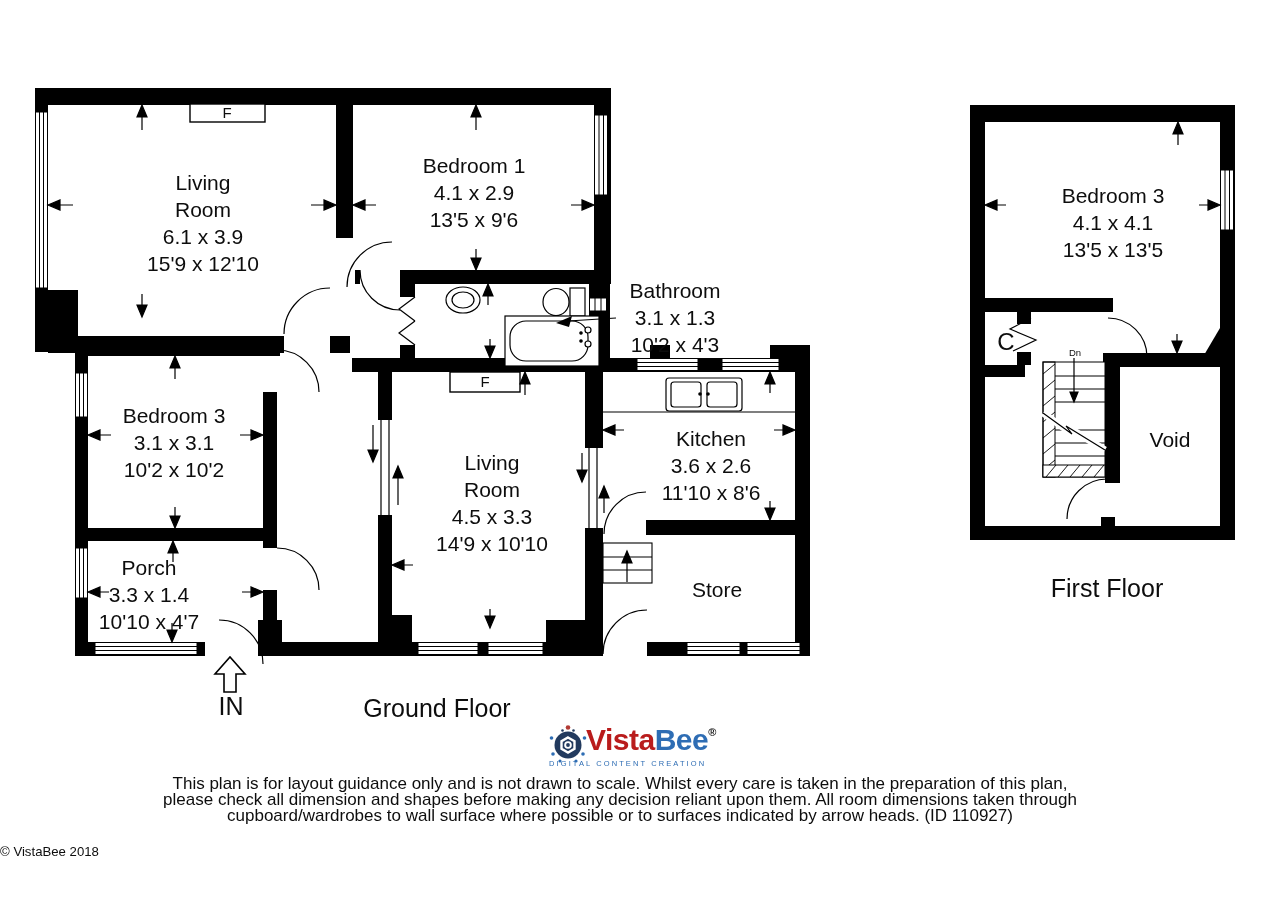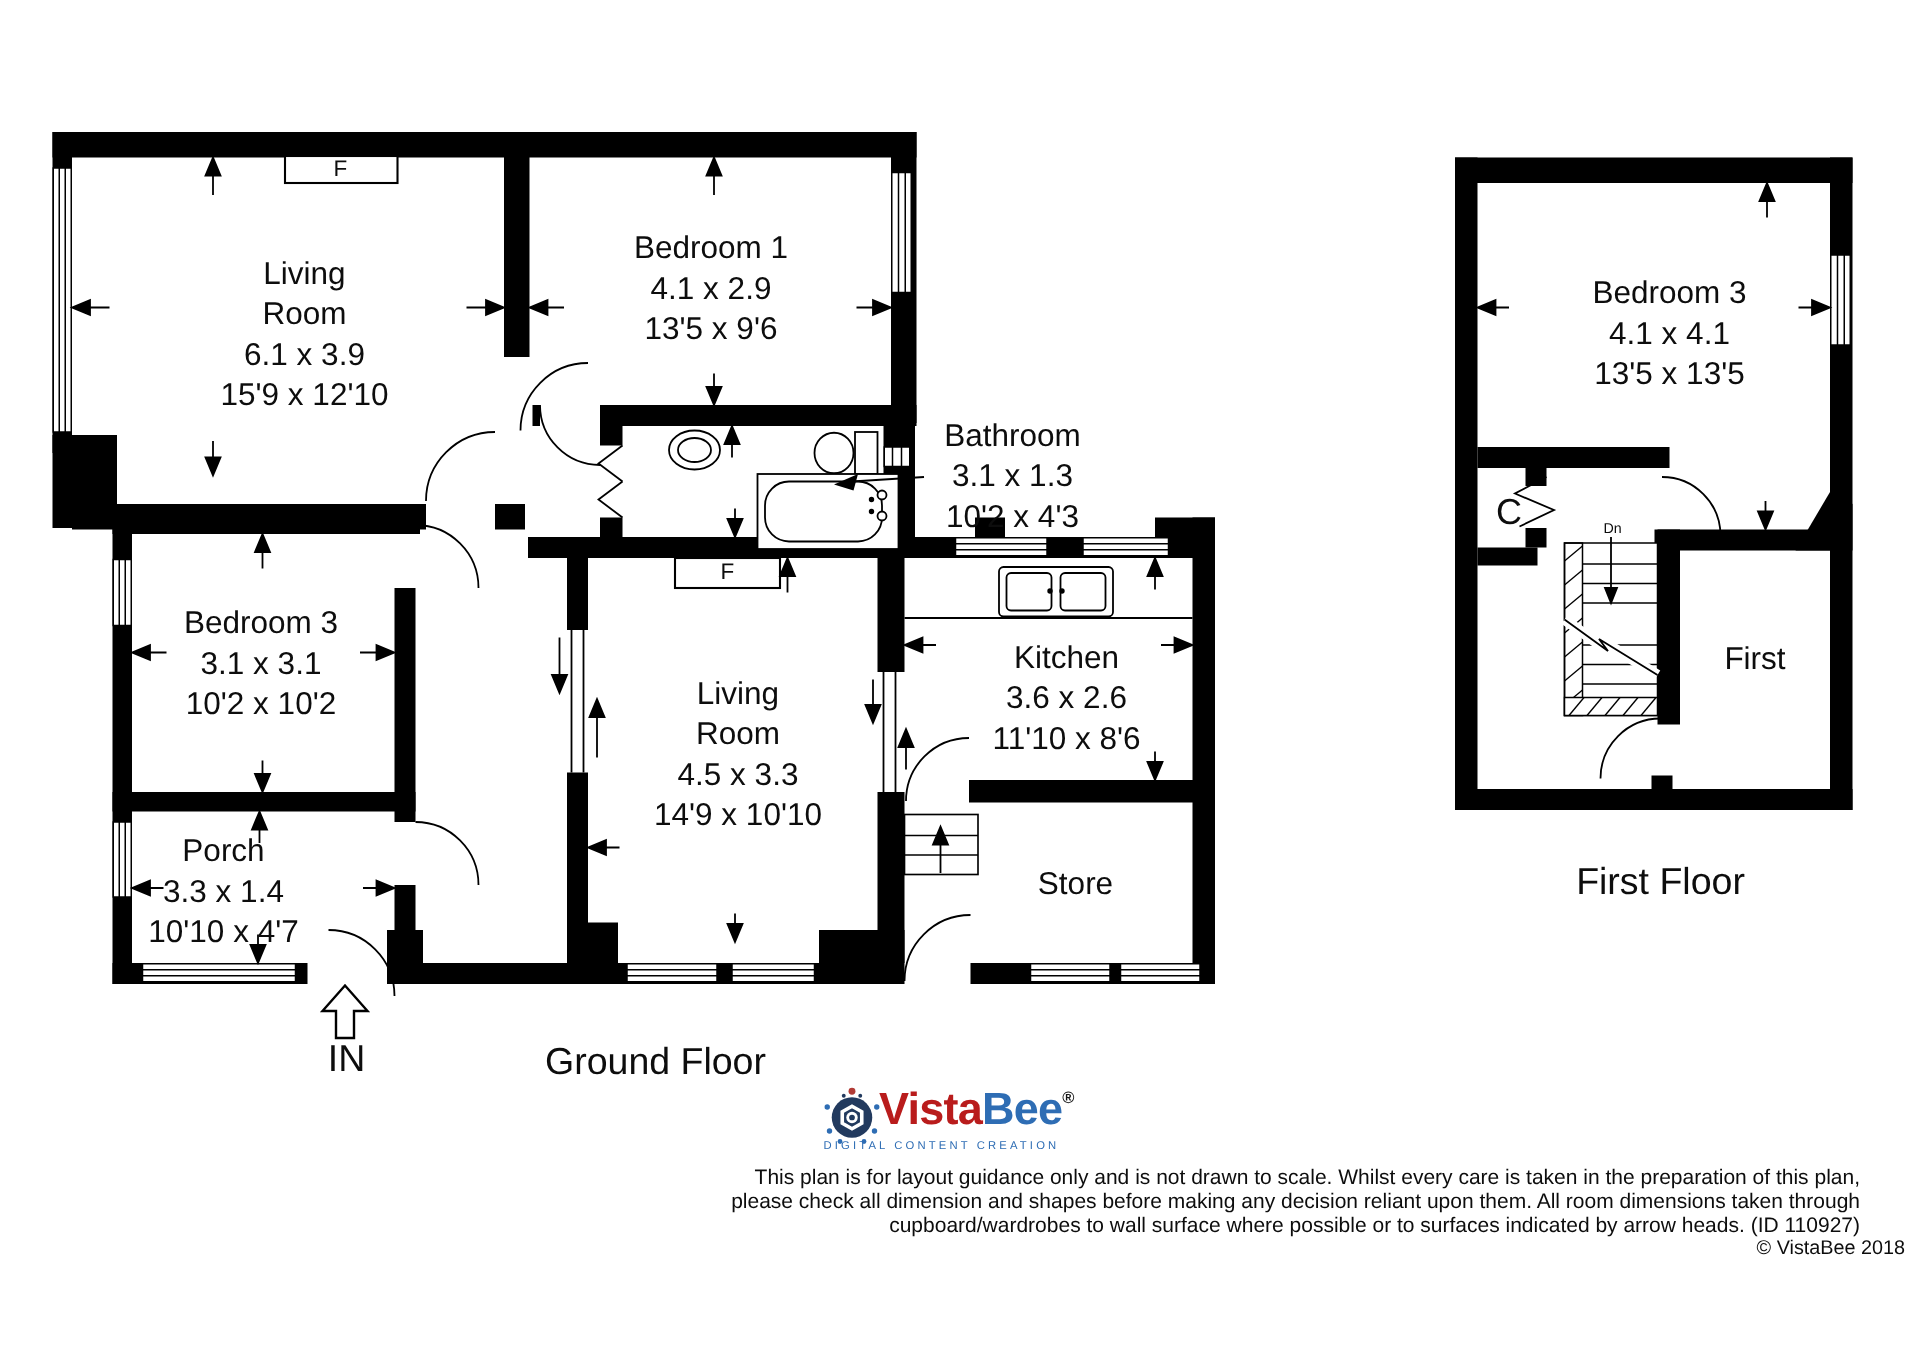--- a/index.html
+++ b/index.html
@@ -14,23 +14,23 @@
   .lbl-dn{position:absolute;transform:translateX(-50%);font-size:9.5px;line-height:10px;}
   .floor-lbl{position:absolute;transform:translateX(-50%);font-size:25px;line-height:24px;white-space:nowrap;}
   .logo{position:absolute;left:548px;top:721px;width:170px;height:50px;}
   .logo-icon{position:absolute;left:0;top:0;}
   .logo-text{position:absolute;left:38px;top:2px;font-size:30px;font-weight:bold;letter-spacing:-0.5px;white-space:nowrap;}
   .logo-text .v{color:#b91c1c;margin-top:17px;}
   .logo-text .b{color:#2e6db4;}
   .logo-text .r{font-size:11px;color:#151515;vertical-align:14px;letter-spacing:0;}
   .logo-tag{position:absolute;left:1px;top:38px;font-size:7.5px;font-weight:normal;
             letter-spacing:2.1px;color:#2e6db4;white-space:nowrap;}
-  .disclaimer{position:absolute;left:0;top:776px;width:1240px;text-align:right;
-              font-size:14px;line-height:16px;color:#0d0d0d;}
-  .copyright{position:absolute;left:0;top:824px;width:1270px;text-align:right;
+  .disclaimer{position:absolute;left:0;top:776px;width:1240px;text-align:center;
+              font-size:17px;line-height:16px;color:#0d0d0d;}
+  .copyright{position:absolute;left:0;top:844px;width:1270px;text-align:left;
              font-size:13.2px;line-height:16px;color:#0d0d0d;}
 </style>
 </head>
 <body>
 
 <div class="canvas">
 
   <svg class="plan-svg" width="1280" height="905" viewBox="0 0 1280 905">
 
     <g>
@@ -331,21 +331,21 @@
     <div>Store</div>
   </div>
 
   <div class="lbl" style="left:1113px;top:182px">
     <div>Bedroom 3</div>
     <div>4.1 x 4.1</div>
     <div>13'5 x 13'5</div>
   </div>
 
   <div class="lbl" style="left:1170px;top:426px">
-    <div>First</div>
+    <div>Void</div>
   </div>
 
   <div class="lbl-c" style="left:1006px;top:330px">C</div>
 
   <div class="lbl-dn" style="left:1075px;top:348px">Dn</div>
 
   <div class="lbl-f" style="left:227px;top:104px">F</div>
 
   <div class="lbl-f" style="left:485px;top:373px">F</div>
 

